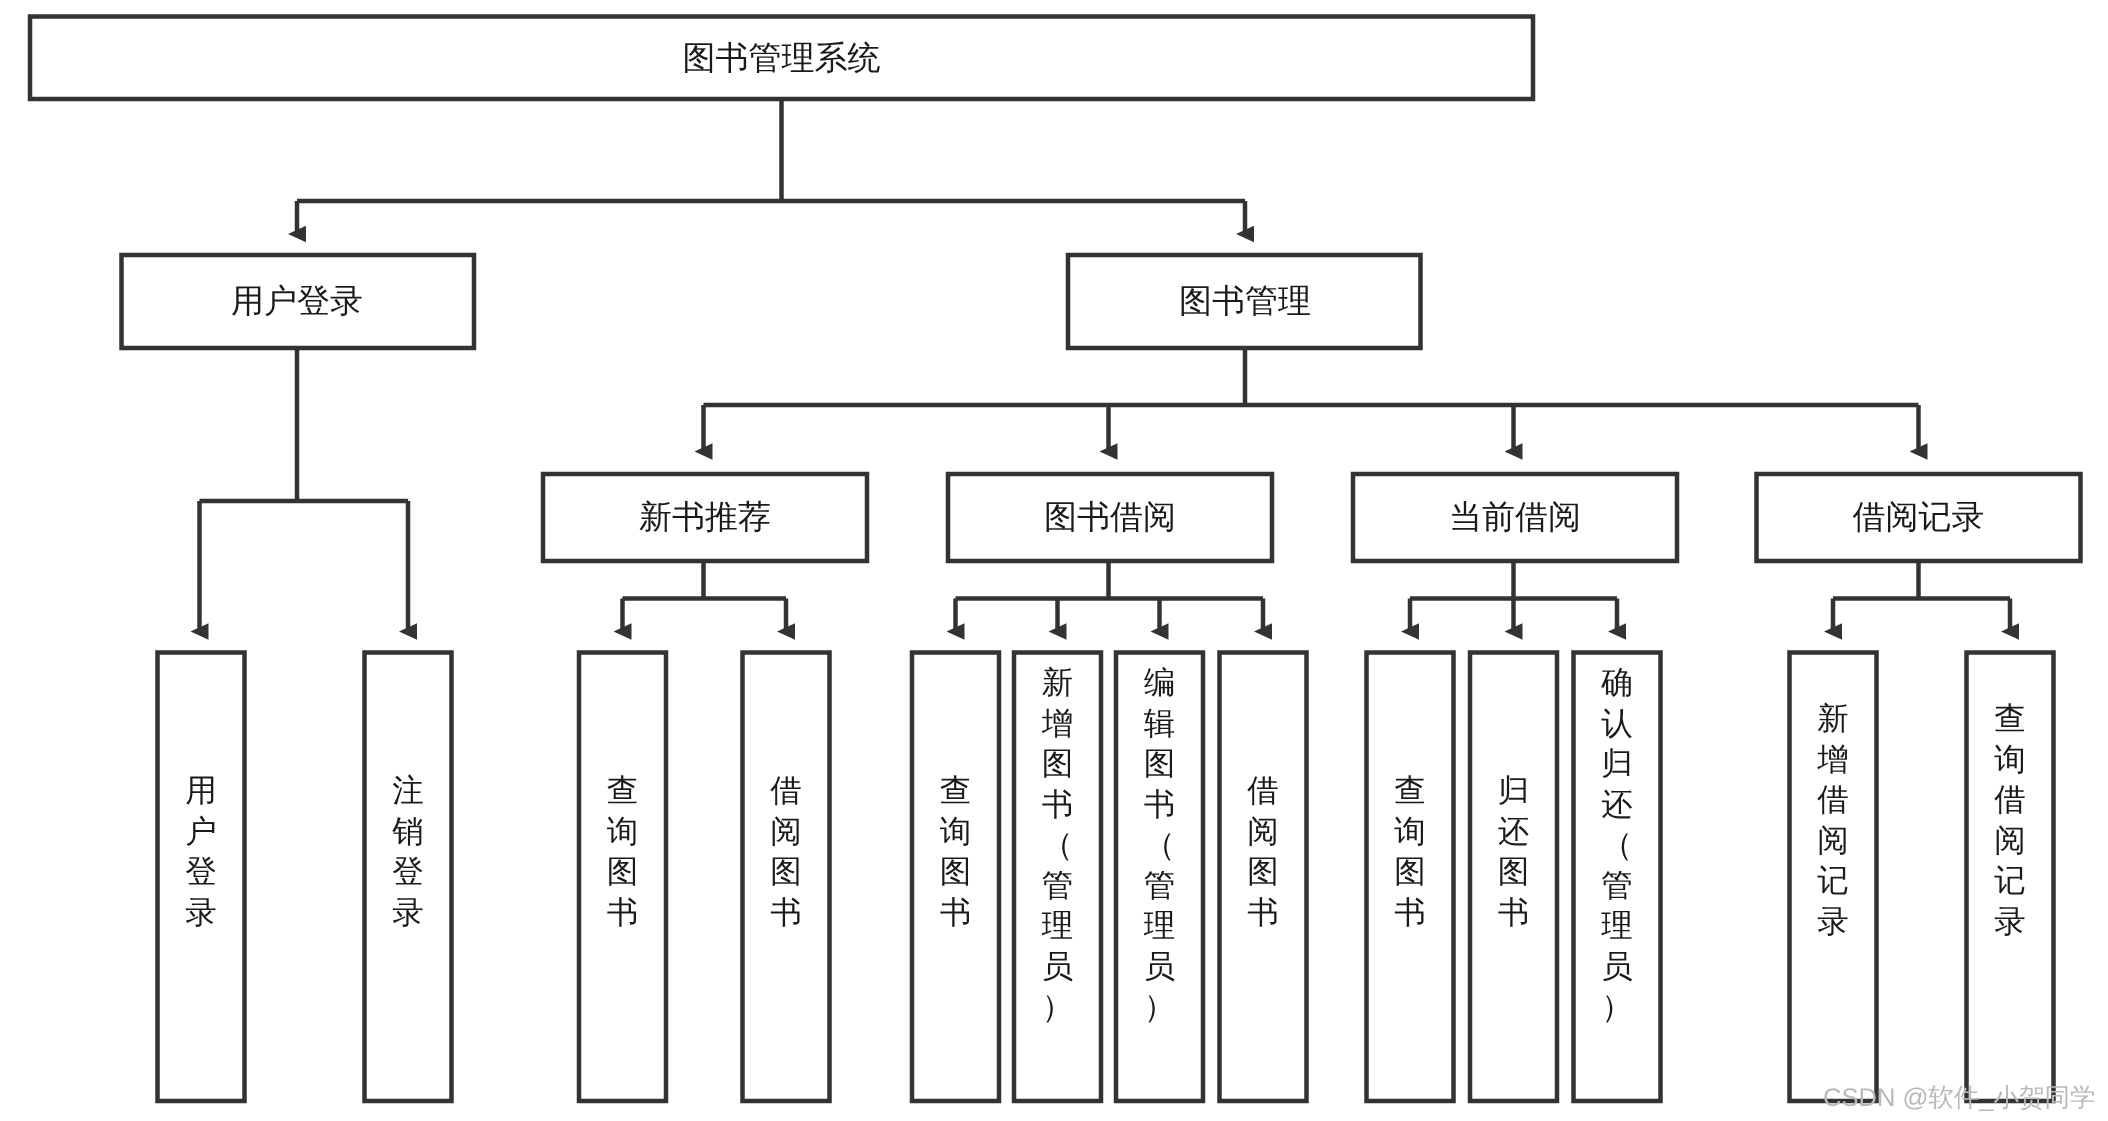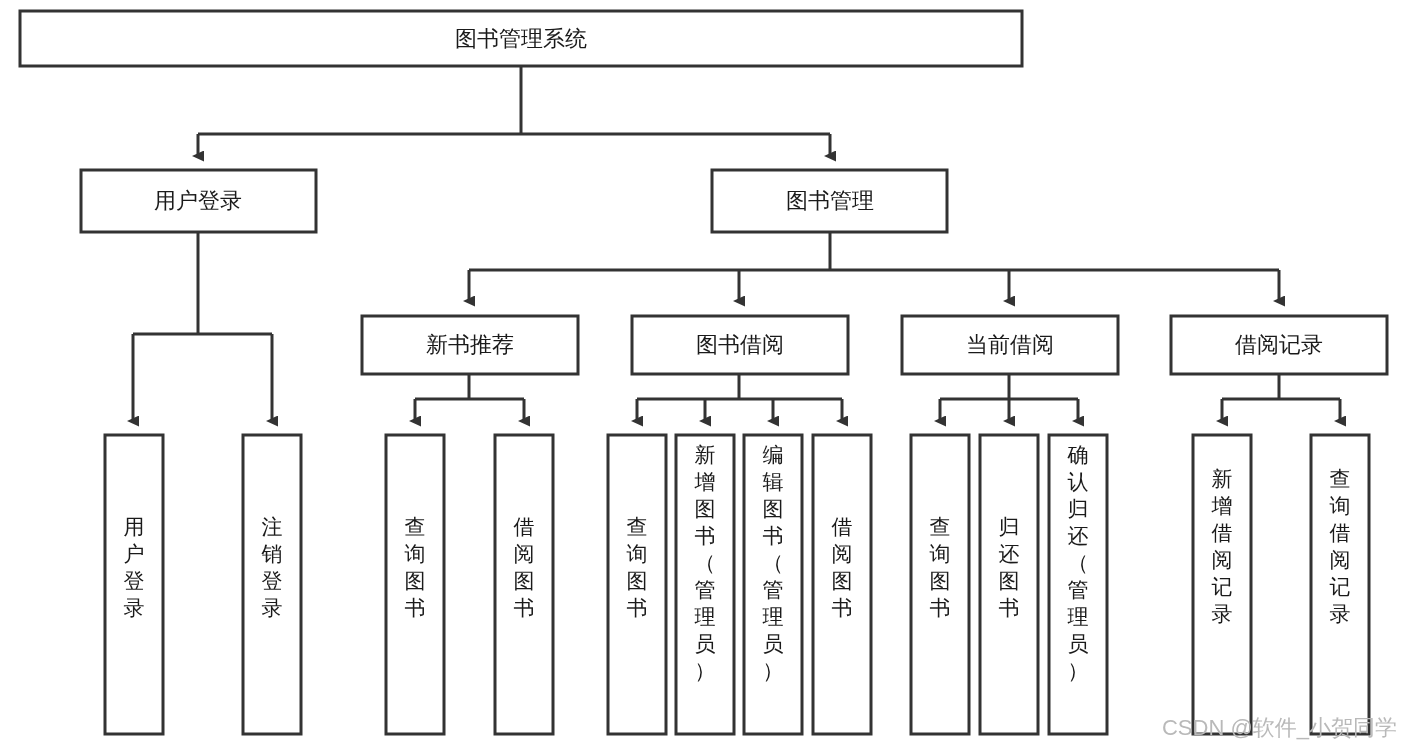--- a/index.html
+++ b/index.html
@@ -46,21 +46,21 @@
   }
   .arrow-head {
     fill: #333333;
     stroke: none;
   }
   .watermark {
     position: absolute;
     right: 8px;
     bottom: 4px;
     font-family: "Liberation Sans", "DejaVu Sans", sans-serif;
-    font-size: 22px;
+    font-size: 17px;
     color: #b9b9b9;
     white-space: nowrap;
     user-select: none;
   }
 </style>
 </head>
 <body>
 
 <div id="diagram-root">
   <svg class="flow" width="1405" height="747" viewBox="0 0 1405 747">

